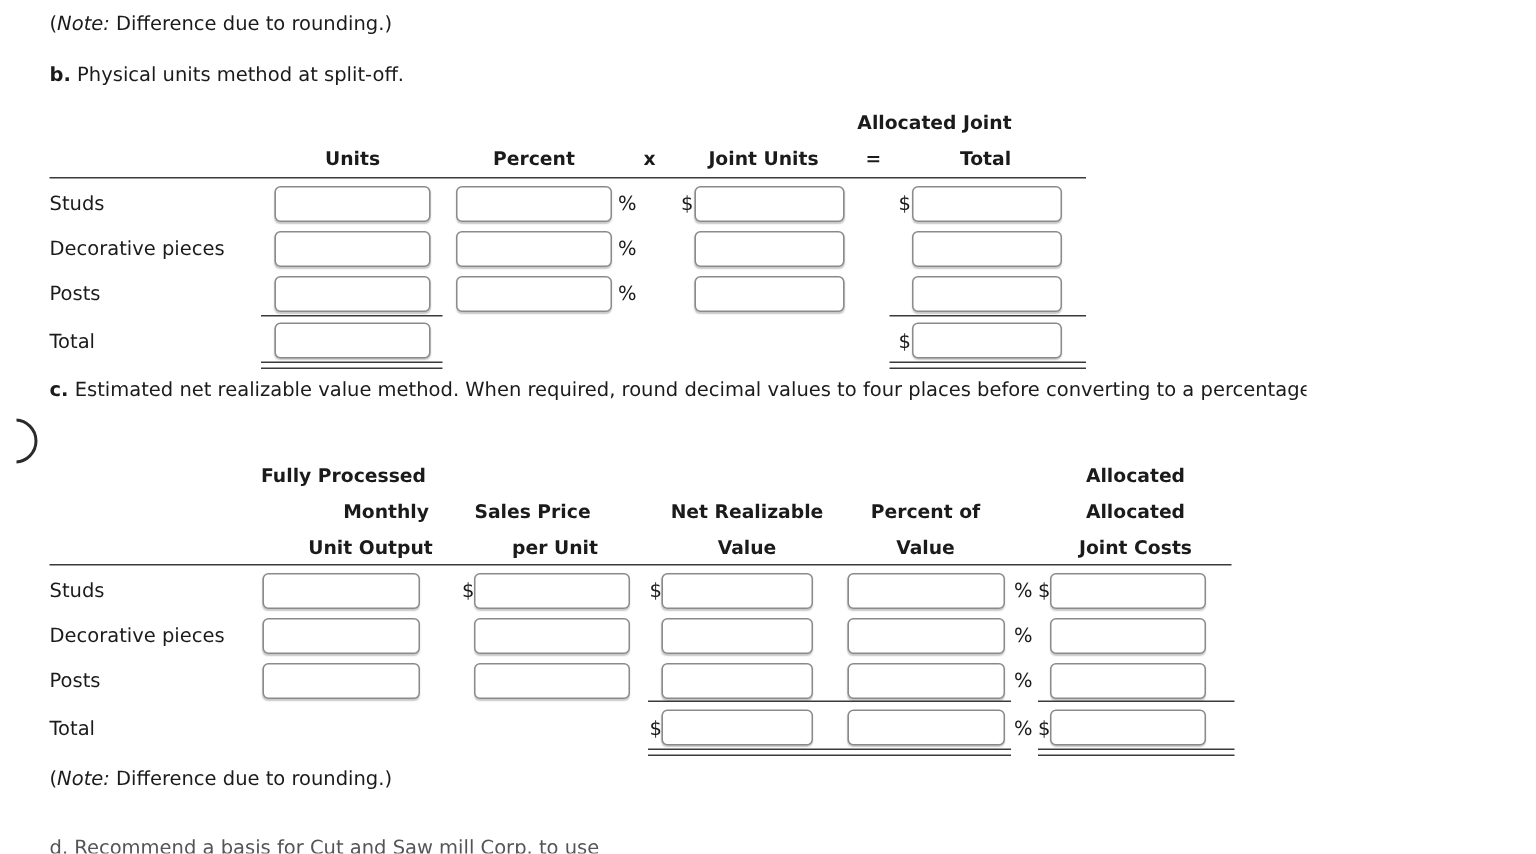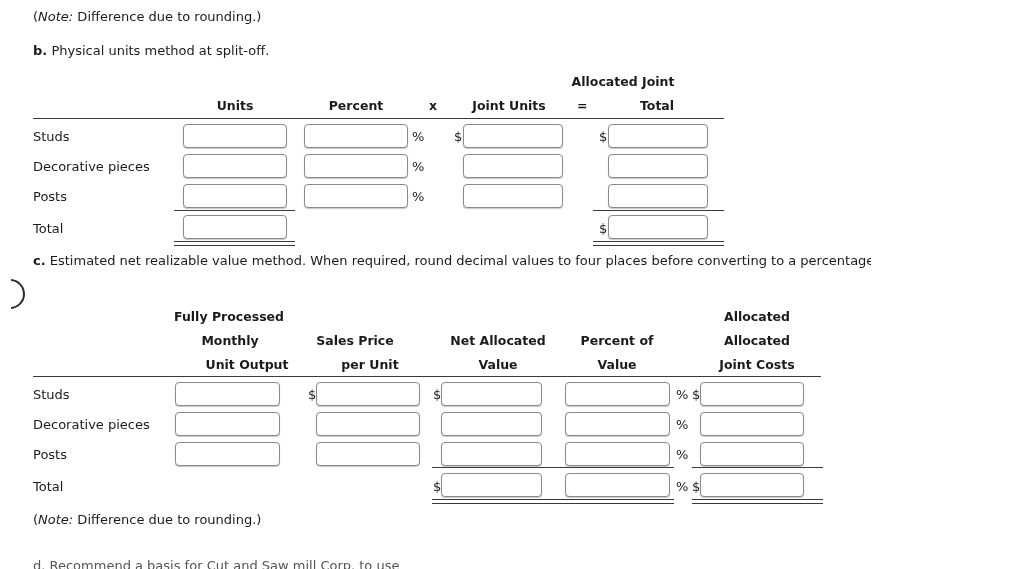--- a/index.html
+++ b/index.html
@@ -174,27 +174,27 @@
 
   <div class="para" style="left:22px; top:251px;">
     <b>c.</b><span> Estimated net realizable value method. When required, round decimal values to four places before converting to a percentage. For example, .88349 would be rounde</span>
   </div>
 
   <div class="left-circle"></div>
 
   <div class="tbl">
 
     <div class="hdr" style="left:163px; top:309px; width:112px; text-align:left;">Fully Processed</div>
-    <div class="hdr" style="left:163px; top:333px; width:112px;">Monthly</div>
+    <div class="hdr" style="left:163px; top:333px; width:112px;text-align:right;">Monthly</div>
     <div class="hdr" style="left:180px; top:357px; width:112px;">Unit Output</div>
 
     <div class="hdr" style="left:288px; top:333px; width:112px;">Sales Price</div>
     <div class="hdr" style="left:303px; top:357px; width:112px;text-align:center;">per Unit</div>
 
-    <div class="hdr" style="left:425px; top:333px; width:124px;">Net Allocated</div>
+    <div class="hdr" style="left:425px; top:333px; width:124px;">Net Realizable</div>
     <div class="hdr" style="left:425px; top:357px; width:124px;">Value</div>
 
     <div class="hdr" style="left:551px; top:333px; width:110px;">Percent of</div>
     <div class="hdr" style="left:551px; top:357px; width:110px;">Value</div>
 
     <div class="hdr" style="left:687px; top:309px; width:118px;">Allocated</div>
     <div class="hdr" style="left:687px; top:333px; width:118px;">Allocated</div>
     <div class="hdr" style="left:687px; top:357px; width:118px;">Joint Costs</div>
 
     <div class="rule" style="left:22px; top:376px; width:788px;"></div>

